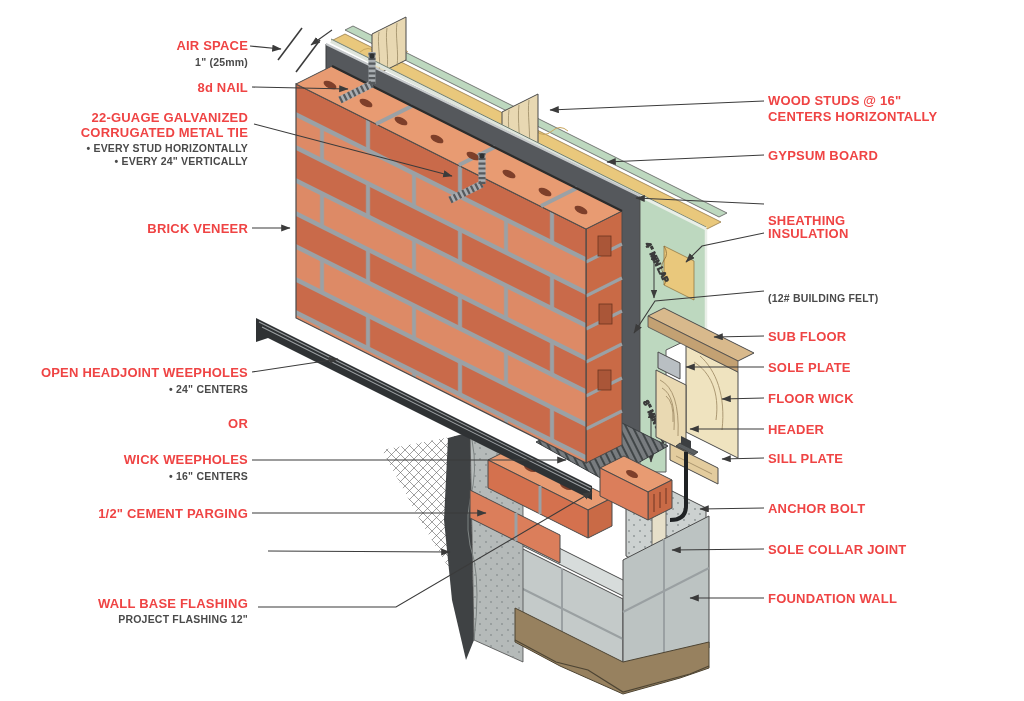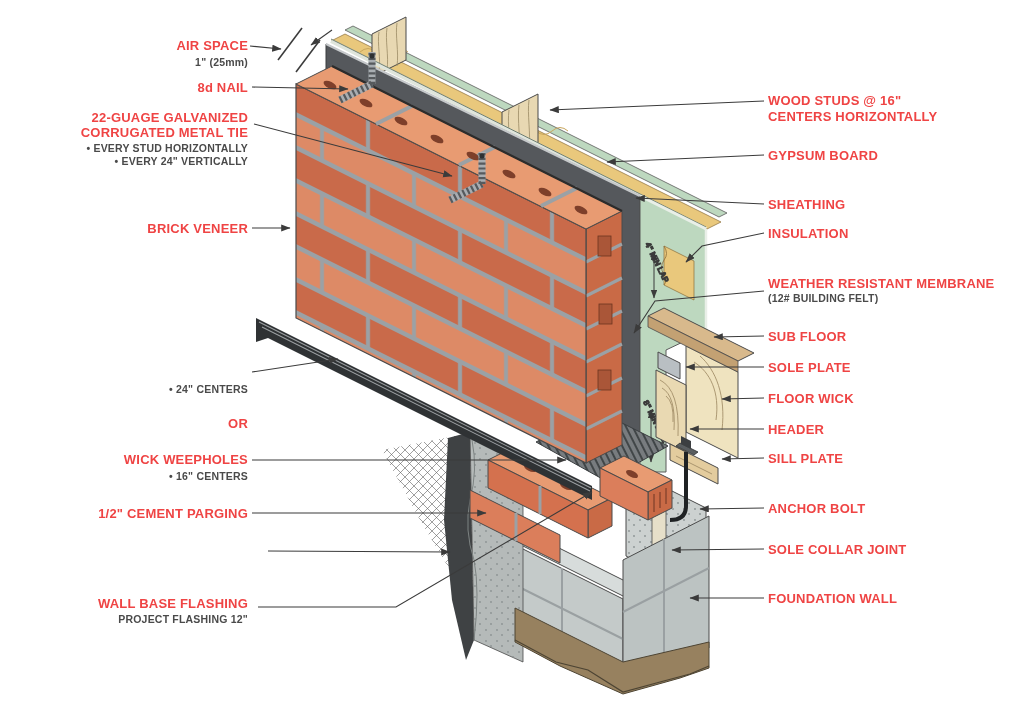--- a/index.html
+++ b/index.html
@@ -242,34 +242,34 @@
 </svg>
 
 <div class="lbl left" style="top:38px">AIR SPACE</div>
 <div class="lbl left sub" style="top:56px">1" (25mm)</div>
 <div class="lbl left" style="top:80px">8d NAIL</div>
 <div class="lbl left" style="top:110px">22-GUAGE GALVANIZED</div>
 <div class="lbl left" style="top:125px">CORRUGATED METAL TIE</div>
 <div class="lbl left sub" style="top:142px">• EVERY STUD HORIZONTALLY</div>
 <div class="lbl left sub" style="top:155px">• EVERY 24" VERTICALLY</div>
 <div class="lbl left" style="top:221px">BRICK VENEER</div>
+<div class="lbl left" style="top:365px">OPEN HEADJOINT WEEPHOLES</div>
 <div class="lbl left sub" style="top:383px">• 24" CENTERS</div>
 <div class="lbl left" style="top:416px">OR</div>
 <div class="lbl left" style="top:452px">WICK WEEPHOLES</div>
 <div class="lbl left sub" style="top:470px">• 16" CENTERS</div>
 <div class="lbl left" style="top:506px">1/2" CEMENT PARGING</div>
 <div class="lbl left" style="top:596px">WALL BASE FLASHING</div>
 <div class="lbl left sub" style="top:613px">PROJECT FLASHING 12"</div>
 
 <div class="lbl rightcol" style="top:93px">WOOD STUDS @ 16"</div>
 <div class="lbl rightcol" style="top:109px">CENTERS HORIZONTALLY</div>
 <div class="lbl rightcol" style="top:148px">GYPSUM BOARD</div>
-<div class="lbl rightcol" style="top:197px">SHEATHING</div>
+<div class="lbl rightcol" style="top:213px">SHEATHING</div>
 <div class="lbl rightcol" style="top:226px">INSULATION</div>
-<div class="lbl rightcol" style="top:276px">WEATHER RESISTANT MEMBRANE</div>
 <div class="lbl rightcol sub" style="top:292px">(12# BUILDING FELT)</div>
 <div class="lbl rightcol" style="top:329px">SUB FLOOR</div>
 <div class="lbl rightcol" style="top:360px">SOLE PLATE</div>
 <div class="lbl rightcol" style="top:391px">FLOOR WICK</div>
 <div class="lbl rightcol" style="top:422px">HEADER</div>
 <div class="lbl rightcol" style="top:451px">SILL PLATE</div>
 <div class="lbl rightcol" style="top:501px">ANCHOR BOLT</div>
 <div class="lbl rightcol" style="top:542px">SOLE COLLAR JOINT</div>
 <div class="lbl rightcol" style="top:591px">FOUNDATION WALL</div>
 

